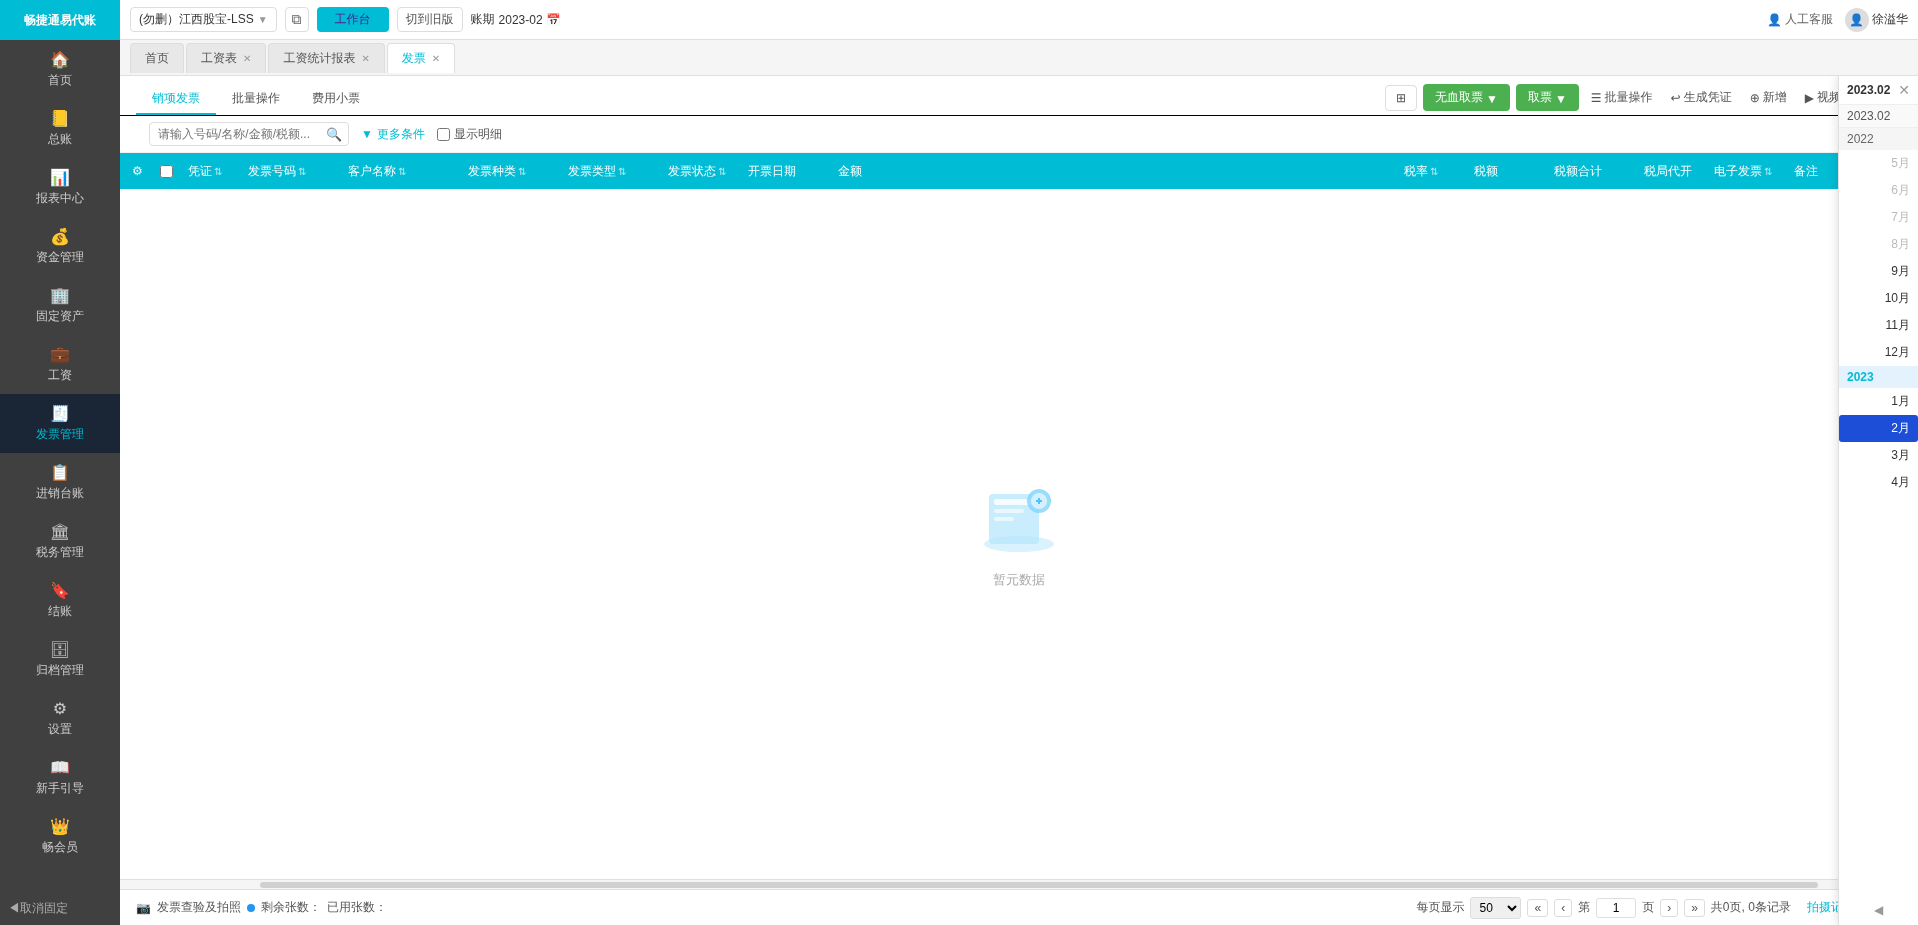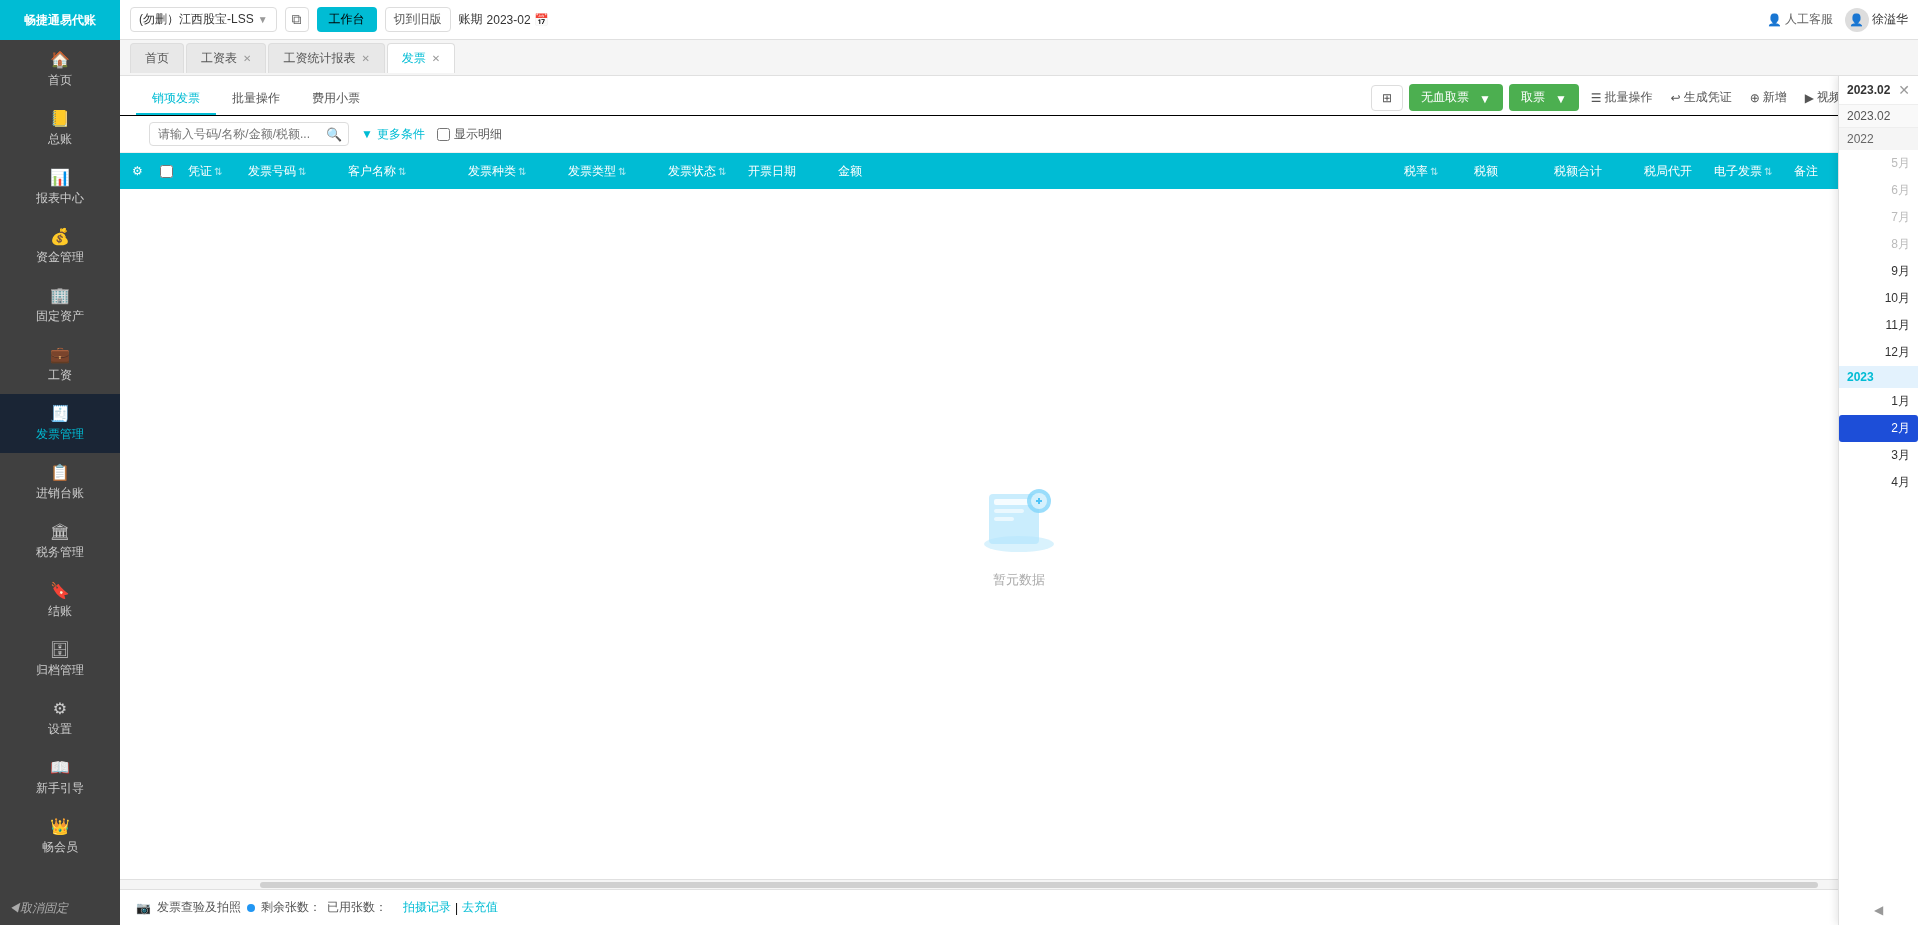--- a/index.html
+++ b/index.html
@@ -41,21 +41,20 @@
     .sidebar-icon { font-size: 16px; }
     .sidebar-bottom {
       margin-top: auto;
       padding: 8px;
       display: flex;
       align-items: flex-end;
       gap: 4px;
       cursor: pointer;
       color: #aaa;
       font-size: 11px;
-      font-style: italic;
     }
 
     
     .main {
       flex: 1;
       display: flex;
       flex-direction: column;
       height: 100%;
       overflow: hidden;
     }
@@ -87,24 +86,24 @@
       background: white;
       border: 1px solid #ddd;
       border-radius: 4px;
       padding: 3px 6px;
       cursor: pointer;
       font-size: 14px;
       color: #666;
     }
     .topbar-workbench {
       background: #00bcd4;
-      color: #000000;
+      color: #4c1d95;
       border: none;
       border-radius: 4px;
-      padding: 4px 12px;
+      padding: 4px 18px;
       cursor: pointer;
       font-size: 12px;
     }
     .topbar-switch {
       background: white;
       border: 1px solid #ddd;
       border-radius: 4px;
       padding: 3px 8px;
       cursor: pointer;
       font-size: 12px;
@@ -214,21 +213,21 @@
     .btn-green {
       background: #4caf50;
       color: white;
       border: none;
       border-radius: 4px;
       padding: 5px 12px;
       cursor: pointer;
       font-size: 12px;
       display: flex;
       align-items: flex-end;
-      gap: 10px;
+      gap: 3px;
     }
     .btn-outline {
       background: white;
       color: #555;
       border: 1px solid #ddd;
       border-radius: 4px;
       padding: 5px 10px;
       cursor: pointer;
       font-size: 12px;
       display: flex;
@@ -722,20 +721,36 @@
     </div>
 
     <div class="bottombar">
       <div class="footer-left">
         <span>📷</span>
         <span>发票查验及拍照</span>
         <span class="footer-dot"></span>
         <span>剩余张数：</span>
         <span>已用张数：</span>
       </div>
+      <div class="pagination">
+        <span>每页显示</span>
+        <select class="page-size-select">
+          <option>50</option>
+          <option>100</option>
+          <option>200</option>
+        </select>
+        <button class="page-btn">«</button>
+        <button class="page-btn">‹</button>
+        <span>第</span>
+        <input class="page-input" type="text" value="1" style="">
+        <span>页</span>
+        <button class="page-btn">›</button>
+        <button class="page-btn">»</button>
+        <span>共0页, 0条记录</span>
+      </div>
       <div class="footer-links" style="margin-left:16px;">
         <a class="footer-link">拍摄记录</a>
         <span>|</span>
         <a class="footer-link">去充值</a>
       </div>
     </div>
 
     <div class="period-panel">
       <div class="period-panel-header">
         <span>2023.02</span>

